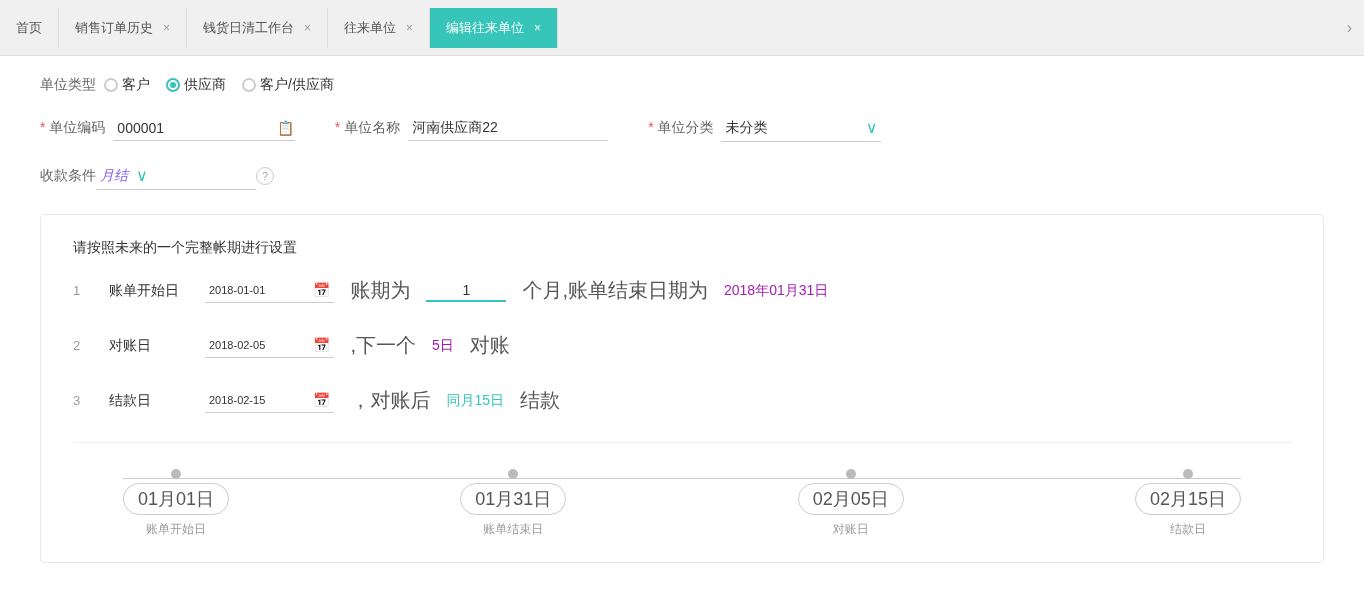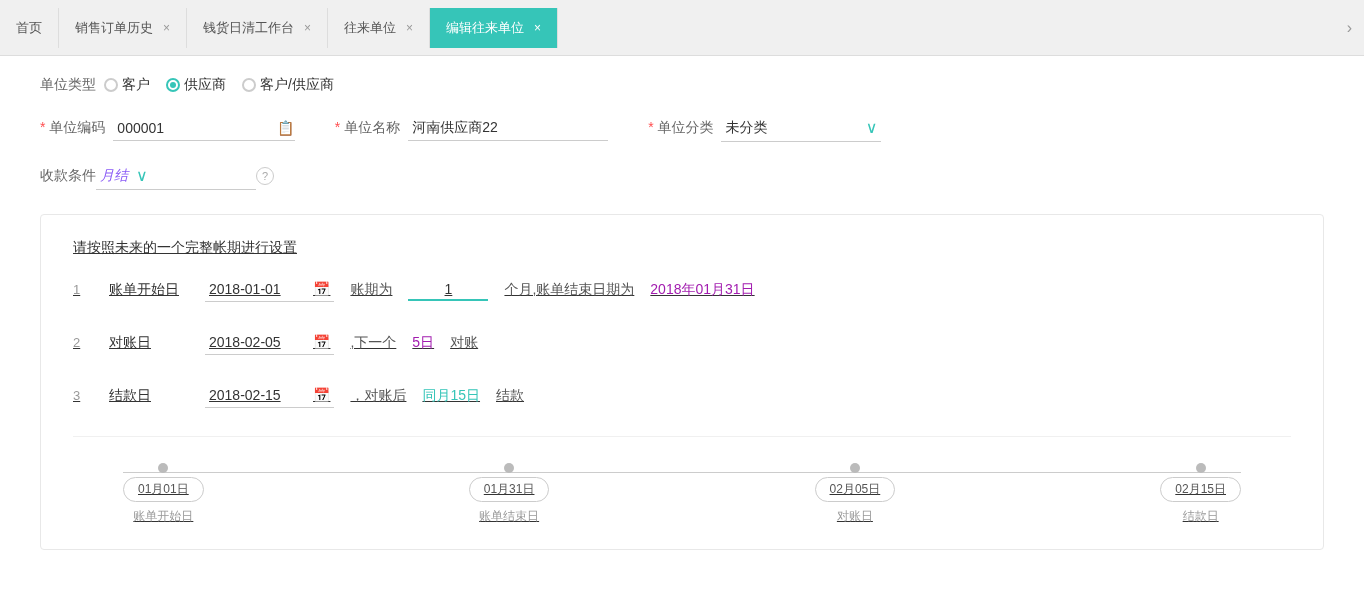--- a/index.html
+++ b/index.html
@@ -181,21 +181,20 @@
       color: #aaa;
       cursor: pointer;
     }
 
     
     .settings-card {
       border: 1px solid #e8e8e8;
       border-radius: 4px;
       padding: 24px 32px;
       margin-bottom: 20px;
-      text-decoration: underline;
     }
     .settings-title {
       font-size: 14px;
       color: #333;
       margin-bottom: 20px;
     }
     .settings-row {
       display: flex;
       align-items: center;
       margin-bottom: 28px;
@@ -213,37 +212,37 @@
     .date-input-wrap {
       display: flex;
       align-items: center;
       gap: 4px;
       border-bottom: 1px solid #ccc;
       padding: 4px;
     }
     .date-input-wrap input {
       border: none;
       outline: none;
-      font-size: 14px;
+      font-size: 11px;
       color: #333;
       width: 100px;
       background: transparent;
     }
     .cal-icon { color: #36c5b8; cursor: pointer; font-size: 14px; }
     .period-input {
       border: none;
       border-bottom: 2px solid #36c5b8;
       outline: none;
       width: 80px;
       font-size: 14px;
       color: #333;
       padding: 2px 4px;
       text-align: center;
     }
-    .inline-text { color: #555; font-size: 14px; }
+    .inline-text { color: #555; font-size: 20px; }
     .highlight-orange { color: #a21caf; font-weight: 500; }
     .highlight-green { color: #36c5b8; font-weight: 500; }
 
     
     .preview-section {
       padding: 16px 0 0 0;
       border-top: 1px solid #f0f0f0;
       margin-top: 8px;
     }
     .preview-text {
@@ -271,21 +270,21 @@
       height: 10px;
       background: #bbb;
       border-radius: 50%;
       margin-bottom: 4px;
       z-index: 2;
     }
     .tl-node-pill {
       border: 1px solid #ccc;
       border-radius: 16px;
       padding: 3px 14px;
-      font-size: 12px;
+      font-size: 18px;
       color: #555;
       background: #fff;
       white-space: nowrap;
     }
     .tl-node-label {
       font-size: 12px;
       color: #999;
       margin-top: 6px;
     }
   </style>

